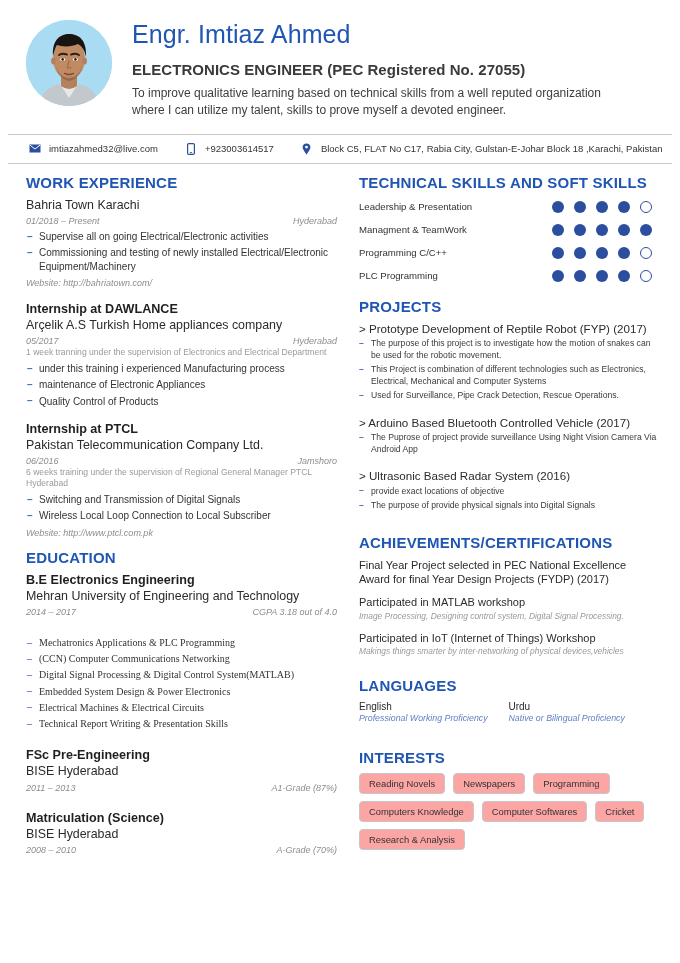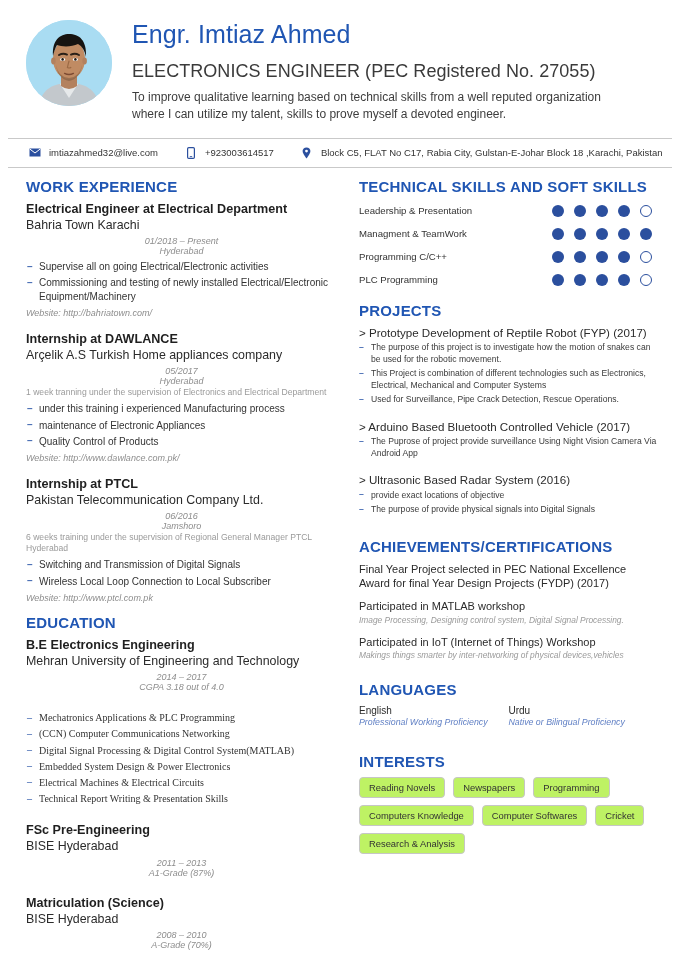--- a/index.html
+++ b/index.html
@@ -48,23 +48,23 @@
   .headtext { flex: 1 1 auto; padding-top: 2px; }
   .name {
     font-size: 25px;
     color: #2056b3;
     font-weight: 400;
     letter-spacing: 0.1px;
     line-height: 1.12;
     margin: 0 0 3px 0;
   }
   .role {
-    font-size: 18px;
+    font-size: 15px;
     color: #3a3a3a;
-    font-weight: 400;
+    font-weight: 700;
     margin: 13px 0 7px 0;
     letter-spacing: 0.05px;
   }
   .summary {
     font-size: 12px;
     color: #3d3d3d;
     line-height: 1.45;
     margin: 0;
     max-width: 480px;
   }
@@ -128,26 +128,25 @@
   .entry-sub {
     font-size: 12.4px;
     font-weight: 400;
     color: #2b2b2b;
     line-height: 1.24;
     margin: 1px 0 0 0;
   }
   .entry-meta {
     display: flex;
     justify-content: space-between;
-    align-items: center;
+    align-items: flex-end;
     font-size: 9px;
     font-style: italic;
     color: #8d8d8d;
     margin-top: 3px;
-    flex-direction: column;
   }
   .entry-note {
     font-size: 8.6px;
     color: #9a9a9a;
     line-height: 1.28;
     margin: 1px 0 0 0;
   }
   ul.bullets {
     list-style: none;
     margin: 4px 0 0 0;
@@ -260,21 +259,21 @@
     flex-wrap: wrap;
     gap: 7px 8px;
     max-width: 300px;
   }
   .tag {
     border: 1px solid #c6c6c6;
     border-radius: 4px;
     padding: 4px 9px;
     font-size: 9.4px;
     color: #333;
-    background: #bef264;
+    background: #fca5a5;
     white-space: nowrap;
   }
 </style>
 </head>
 <body>
 
 <div class="page">
 
   <div class="header">
     <div class="photo-wrap">
@@ -349,21 +348,20 @@
   </div>
   <div class="rule"></div>
 
   <div class="cols">
 
     <div class="col-left">
 
       <h2 class="section">WORK EXPERIENCE</h2>
 
       <div class="entry">
-        <div class="entry-title">Electrical Engineer at Electrical Department</div>
         <div class="entry-sub">Bahria Town Karachi</div>
         <div class="entry-meta">
           <span>01/2018 – Present</span>
           <span>Hyderabad</span>
         </div>
         <ul class="bullets">
           <li>Supervise all on going Electrical/Electronic activities</li>
           <li>Commissioning and testing of newly installed Electrical/Electronic Equipment/Machinery</li>
         </ul>
         <div class="website">Website:  http://bahriatown.com/</div>
@@ -375,21 +373,20 @@
         <div class="entry-meta">
           <span>05/2017</span>
           <span>Hyderabad</span>
         </div>
         <div class="entry-note">1 week tranning under the supervision of Electronics and Electrical Department</div>
         <ul class="bullets">
           <li>under this training i experienced Manufacturing process</li>
           <li>maintenance of Electronic Appliances</li>
           <li>Quality Control of Products</li>
         </ul>
-        <div class="website">Website:  http://www.dawlance.com.pk/</div>
       </div>
 
       <div class="entry" style="margin-top:14px;">
         <div class="entry-title">Internship at PTCL</div>
         <div class="entry-sub">Pakistan Telecommunication Company Ltd.</div>
         <div class="entry-meta">
           <span>06/2016</span>
           <span>Jamshoro</span>
         </div>
         <div class="entry-note">6 weeks training under the supervision of Regional General Manager PTCL Hyderabad</div>

